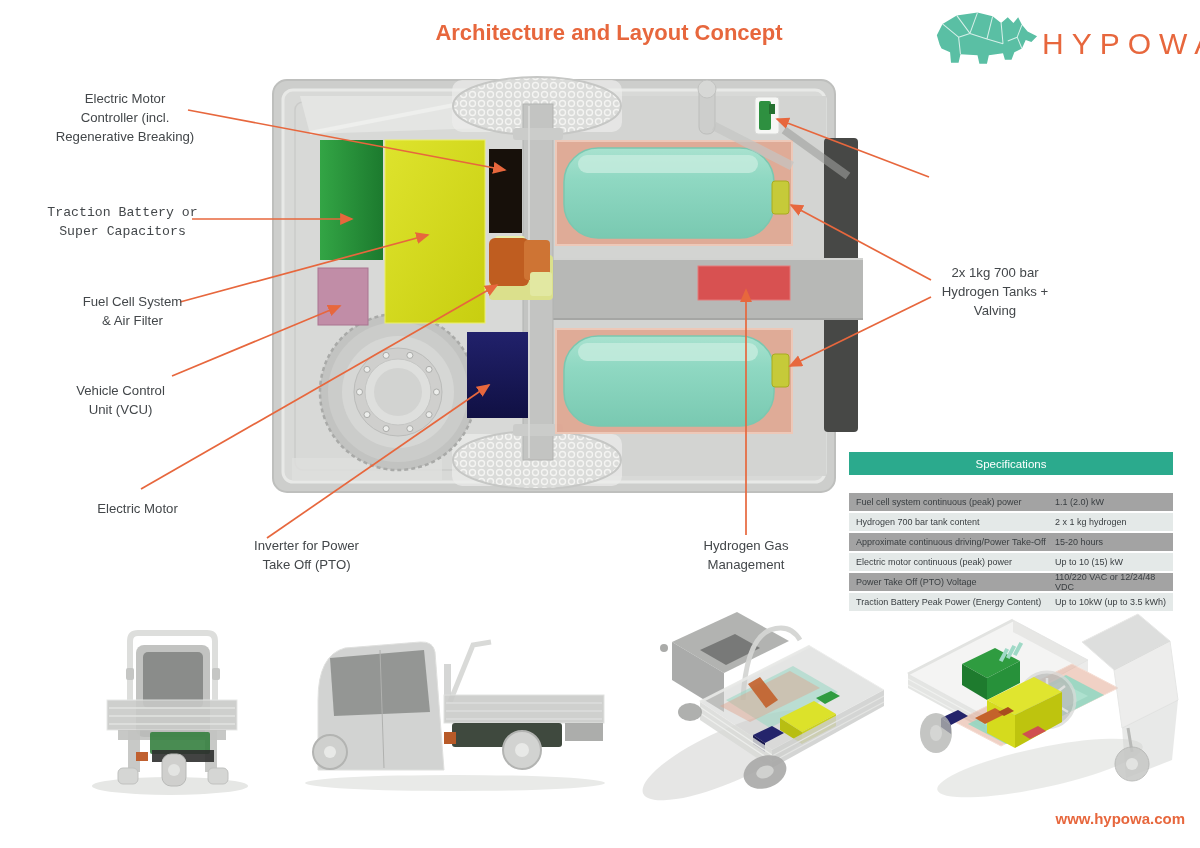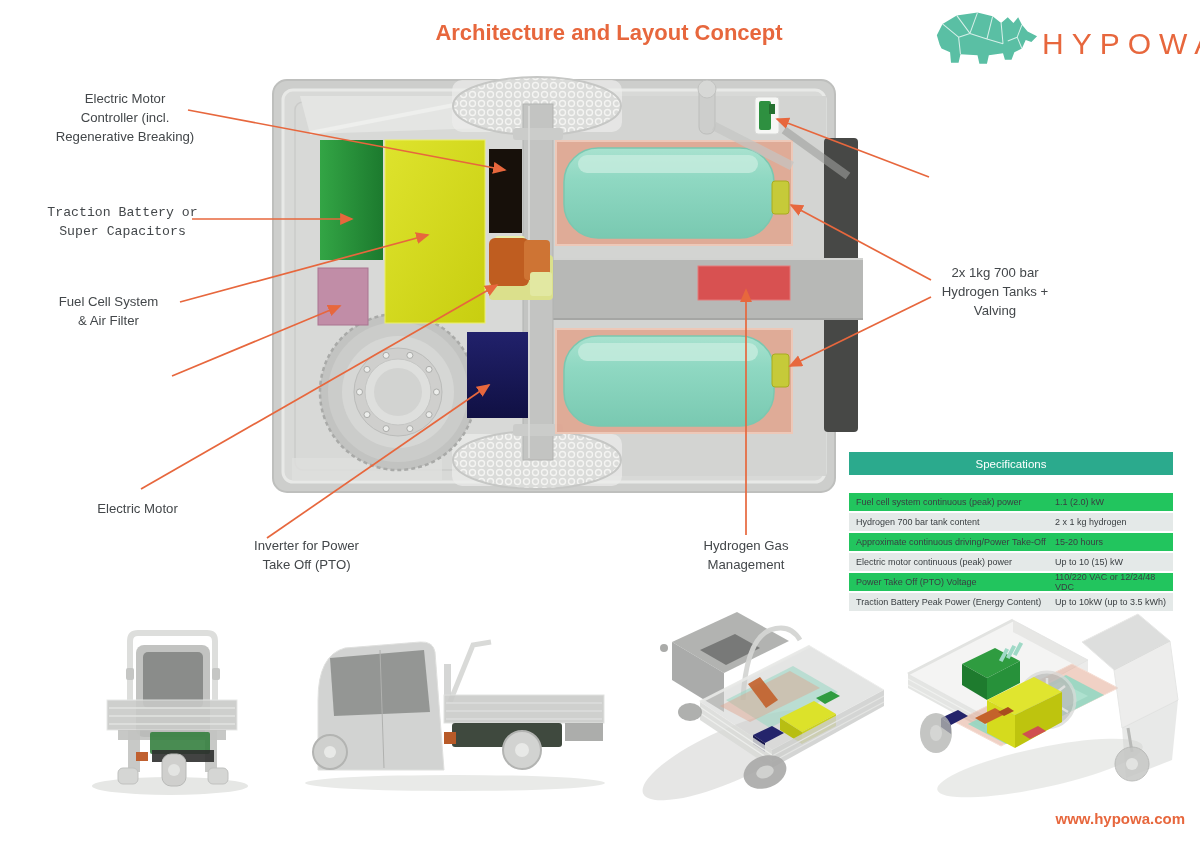--- a/index.html
+++ b/index.html
@@ -8,33 +8,33 @@
   .scene{position:absolute;left:0;top:0;}
   .title{position:absolute;left:409px;top:20px;width:400px;text-align:center;
          font-size:22px;font-weight:700;color:#E7673D;}
   .logo{position:absolute;left:934px;top:10px;display:flex;align-items:center;}
   .brandname{font-size:30px;color:#E7673D;letter-spacing:8px;margin-left:4px;margin-top:8px;}
   .website{position:absolute;right:15px;top:810px;font-size:15px;font-weight:700;color:#E7673D;}
   .ann{position:absolute;font-size:13.2px;line-height:19px;color:#43474A;
        text-align:center;white-space:pre-line;}
   .a-emc{left:25px;top:89px;width:200px;}
   .a-batt{left:30px;top:203px;width:185px;font-family:Liberation Mono, monospace;}
-  .a-fc{left:16px;top:292px;width:185px;}
+  .a-fc{left:40px;top:292px;width:185px;}
   .a-vcu{left:28px;top:381px;width:185px;}
   .a-em{left:60px;top:499px;width:155px;}
   .a-inv{left:225px;top:536px;width:163px;}
   .a-h2m{left:664px;top:536px;width:164px;}
   .a-rr{left:907px;top:165px;width:187px;}
   .a-tank{left:905px;top:263px;width:180px;text-align:center;}
   .spec{position:absolute;left:849px;top:452px;width:324px;}
   .spec-head{height:23px;background:#2BAA8D;color:#ffffff;font-size:11.5px;
              display:flex;align-items:center;justify-content:center;margin-bottom:18px;}
   .spec-row{position:relative;height:18px;margin-bottom:2px;display:flex;align-items:center;
             font-size:9px;color:#393E41;padding-left:7px;}
-  .r-a{background:#22c55e;}
+  .r-a{background:#a3a3a3;}
   .r-b{background:#E4E9E8;}
   .spec-row .v{position:absolute;left:206px;}
 </style>
 </head>
 <body>
 
 <div class="page">
 
   <svg class="scene" width="1200" height="848" viewBox="0 0 1200 848">
     <defs>
@@ -307,20 +307,22 @@
     <div class="brandname">HYPOWA</div>
   </div>
 
   <div class="ann a-emc">Electric Motor
 Controller (incl.
 Regenerative Breaking)</div>
   <div class="ann a-batt">Traction Battery or
 Super Capacitors</div>
   <div class="ann a-fc">Fuel Cell System
 &amp; Air Filter</div>
+  <div class="ann a-vcu">Vehicle Control
+Unit (VCU)</div>
   <div class="ann a-em">Electric Motor</div>
   <div class="ann a-inv">Inverter for Power
 Take Off (PTO)</div>
   <div class="ann a-h2m">Hydrogen Gas
 Management</div>
   <div class="ann a-tank">2x 1kg 700 bar
 Hydrogen Tanks +
 Valving</div>
 
   <div class="spec">

